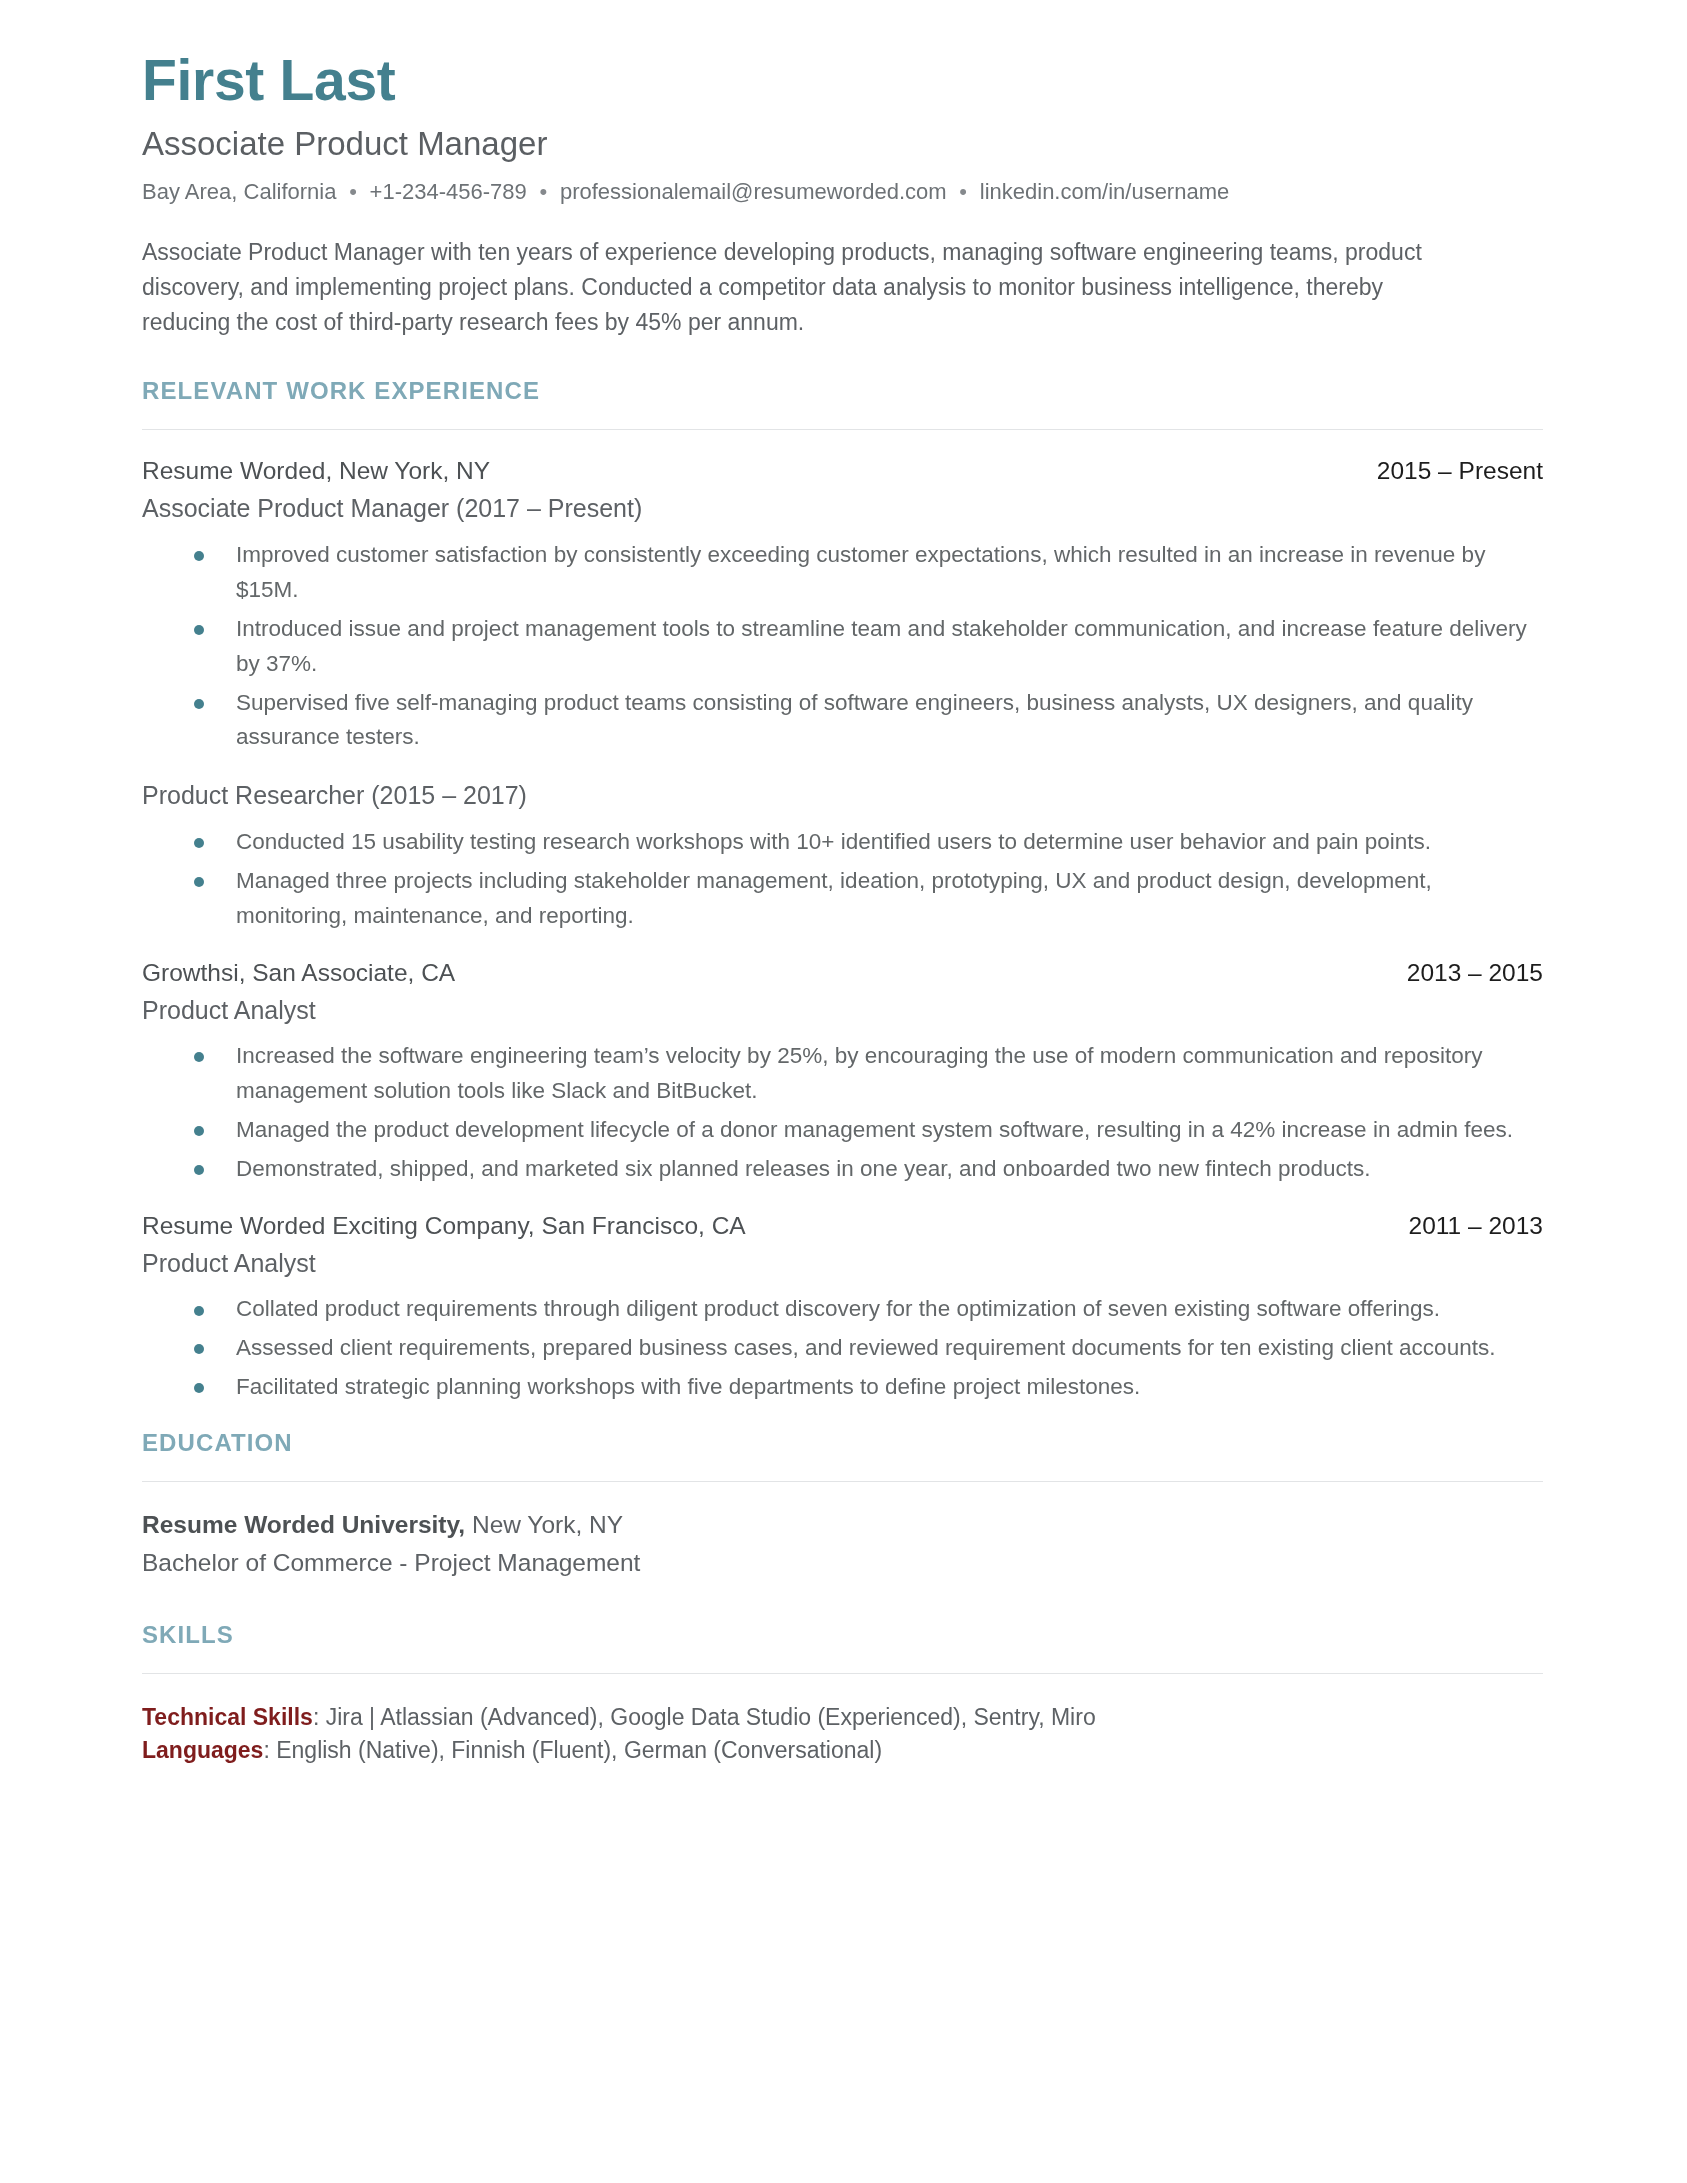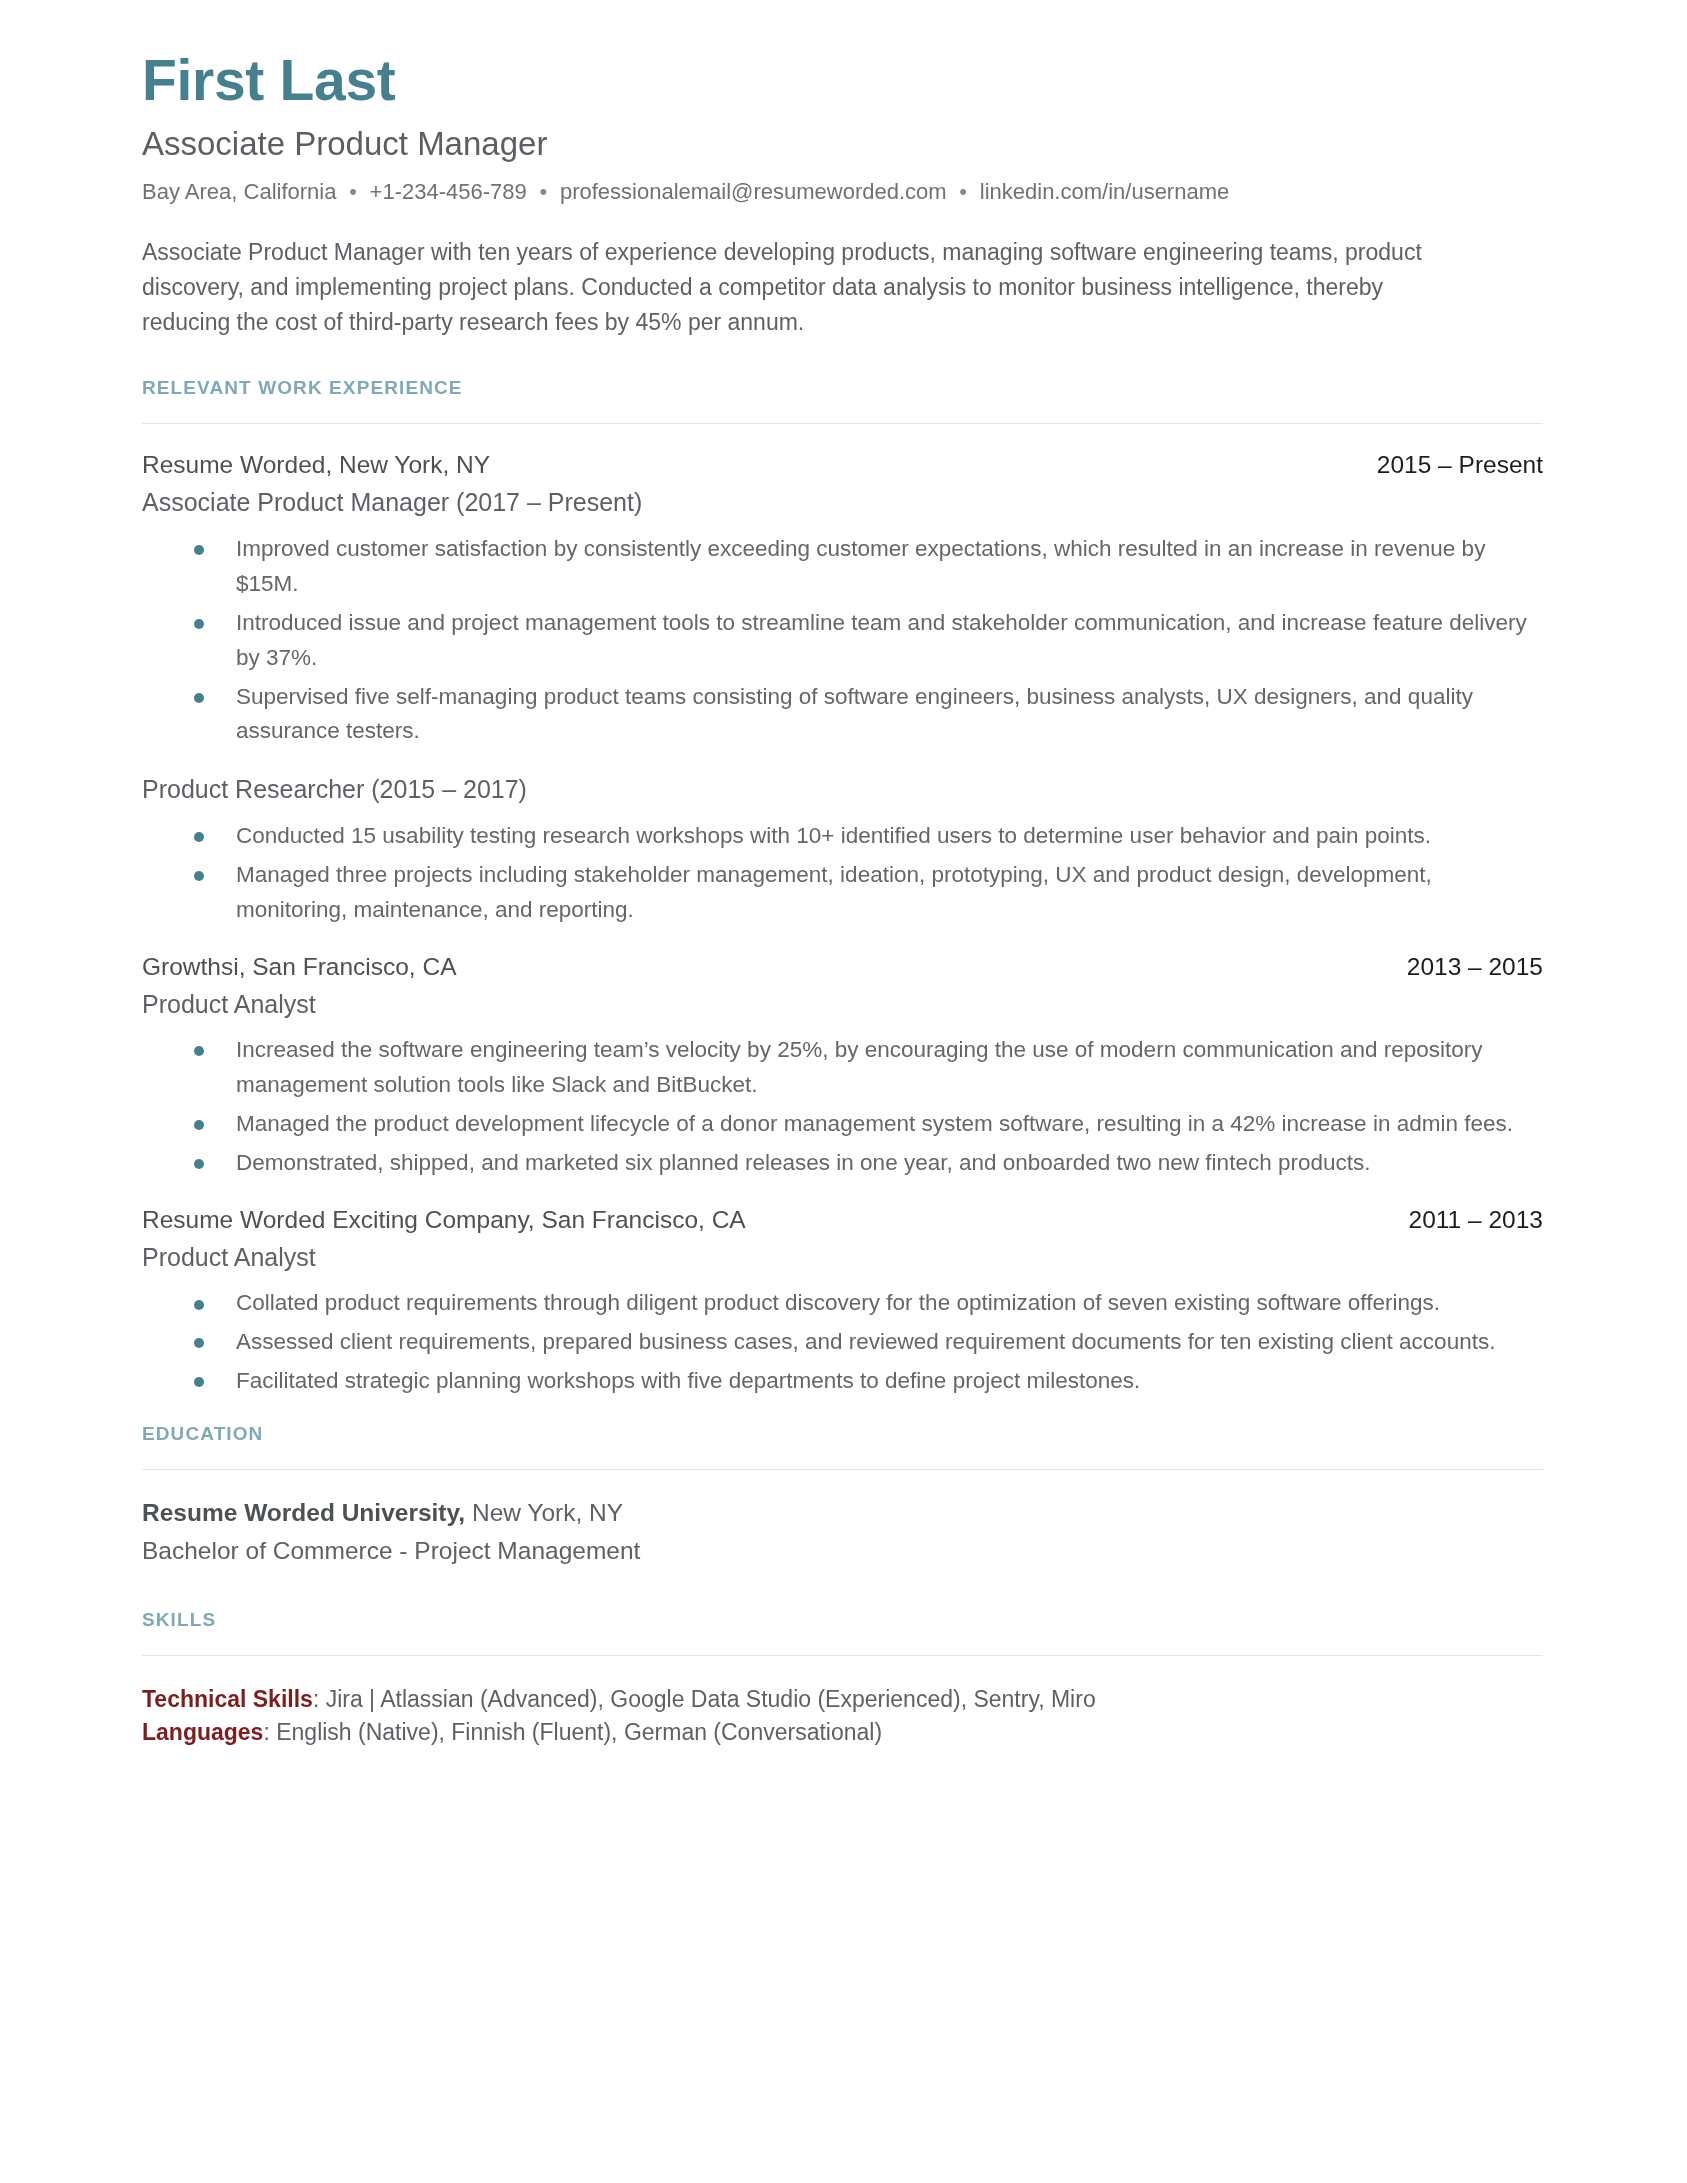--- a/index.html
+++ b/index.html
@@ -56,21 +56,21 @@
     font-size: 23px;
     font-weight: 400;
     color: #5d6165;
     line-height: 1.52;
     margin: 0 0 37px 0;
     max-width: 1330px;
   }
 
   
   .section-title {
-    font-size: 19px;
+    font-size: 24px;
     font-weight: 700;
     color: #7fa9b7;
     letter-spacing: 1.1px;
     text-transform: uppercase;
     margin: 0 0 24px 0;
   }
   .rule {
     height: 1.3px;
     background: #e2e4e6;
     width: 100%;
@@ -202,21 +202,21 @@
       </ul>
       <div class="role second">Product Researcher (2015 – 2017)</div>
       <ul class="bullets">
         <li>Conducted 15 usability testing research workshops with 10+ identified users to determine user behavior and pain points.</li>
         <li>Managed three projects including stakeholder management,  ideation, prototyping, UX and product design, development, monitoring, maintenance, and reporting.</li>
       </ul>
     </div>
 
     <div class="entry">
       <div class="entry-head">
-        <div class="company">Growthsi, San Francisco, CA</div>
+        <div class="company">Growthsi, San Associate, CA</div>
         <div class="dates">2013 – 2015</div>
       </div>
       <div class="role">Product Analyst</div>
       <ul class="bullets">
         <li>Increased the software engineering team’s velocity by 25%, by encouraging the use of modern communication and repository management solution tools like Slack and BitBucket.</li>
         <li>Managed the product development lifecycle of a donor management system software, resulting in a 42% increase in admin fees.</li>
         <li>Demonstrated, shipped, and marketed six planned releases in one year, and onboarded two new fintech products.</li>
       </ul>
     </div>
 

